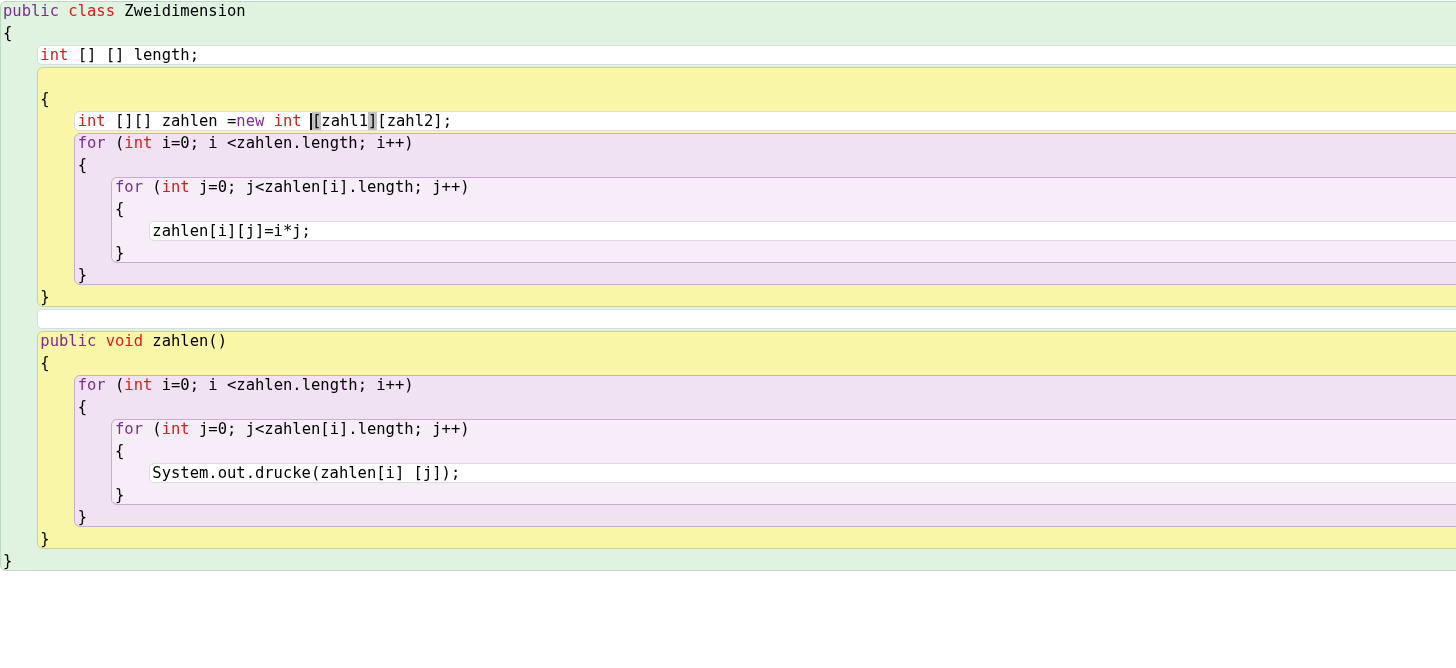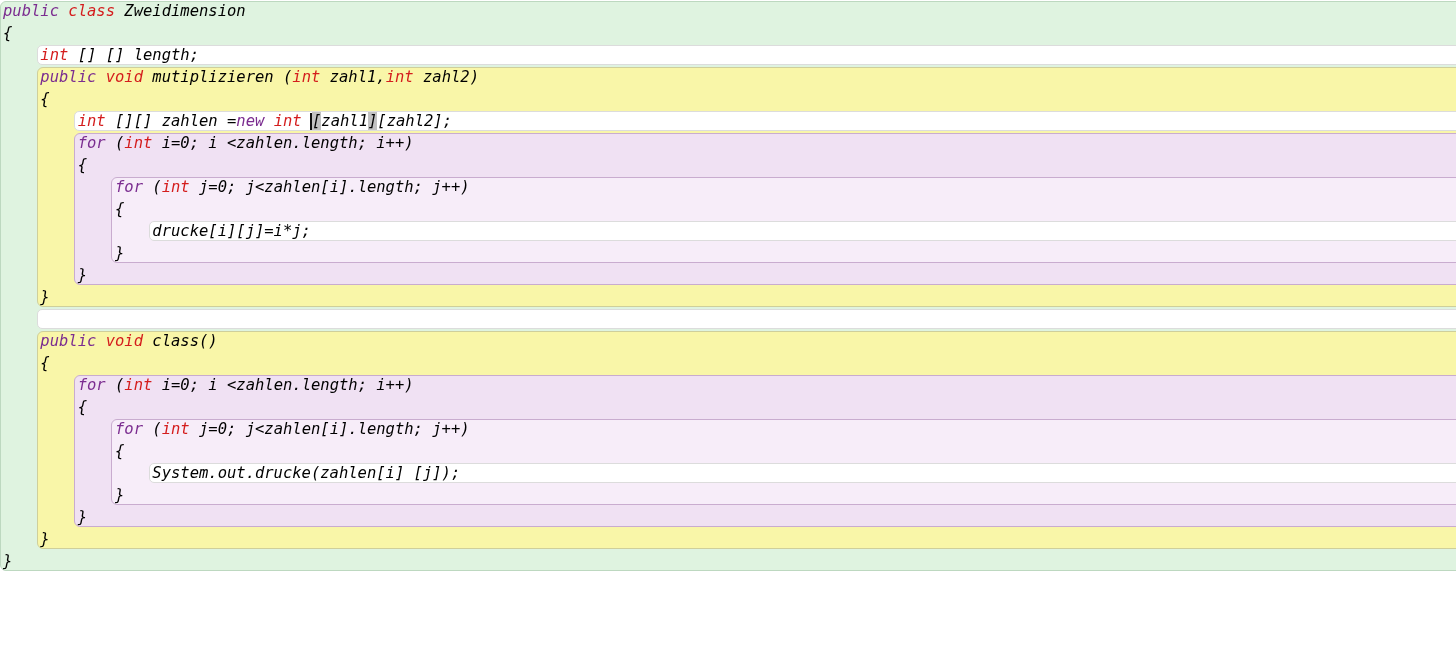--- a/index.html
+++ b/index.html
@@ -3,21 +3,21 @@
 <meta charset="utf-8">
 <style>
   html,body{margin:0;padding:0;}
   body{background:#ffffff;font-family:"DejaVu Sans Mono","Liberation Mono",monospace;}
   #editor{
     position:relative;
     width:1456px;height:668px;
     overflow:hidden;
     background:var(--editor-bg,#ffffff);
   }
-  .layer{position:absolute;left:0;top:0;right:0;bottom:0;font-style:italic;}
+  .layer{position:absolute;left:0;top:0;right:0;bottom:0;}
   .scope-box{
     position:absolute;
     box-sizing:border-box;
     border:1px solid;
     border-radius:6px 0 0 6px;
   }
   .scope-class{background:var(--c-class);border-color:var(--b-class);}
   .scope-method{background:var(--c-method);border-color:var(--b-method);}
   .scope-loop{background:var(--c-loop);border-color:var(--b-loop);}
   .scope-loop-inner{background:var(--c-loop-inner);border-color:var(--b-loop-inner);}
@@ -66,33 +66,32 @@
       <div class="stmt-strip" style="left: 36.82px; top: 45px; width: 1431.18px; height: 20px;"></div>
       <div class="stmt-strip" style="left: 74.14px; top: 111px; width: 1393.86px; height: 20px;"></div>
       <div class="stmt-strip" style="left: 148.78px; top: 221px; width: 1319.22px; height: 20px;"></div>
       <div class="stmt-strip" style="left: 36.82px; top: 309px; width: 1431.18px; height: 20px;"></div>
       <div class="stmt-strip" style="left: 148.78px; top: 463px; width: 1319.22px; height: 20px;"></div>
     </div>
   <div class="layer">
       <div class="code-line" style="top: 0px;"><span class="tk-k1">public</span><span class="tk-p"> </span><span class="tk-k2">class</span><span class="tk-p"> Zweidimension</span></div>
       <div class="code-line" style="top: 22px;"><span class="tk-p">{</span></div>
       <div class="code-line" style="top: 44px;"><span class="tk-p">    </span><span class="tk-k2">int</span><span class="tk-p"> [] [] length;</span></div>
-      <div class="code-line" style="top: 66px;"><span class="tk-p">    </span><span class="tk-k1">public</span><span class="tk-p"> </span><span class="tk-k2">void</span><span class="tk-p"> mutiplizieren (</span><span class="tk-k2">int</span><span class="tk-p"> zahl1,</span><span class="tk-k2">int</span><span class="tk-p"> zahl2)</span></div>
       <div class="code-line" style="top: 88px;"><span class="tk-p">    {</span></div>
       <div class="code-line" style="top: 110px;"><span class="tk-p">        </span><span class="tk-k2">int</span><span class="tk-p"> [][] zahlen =</span><span class="tk-k1">new</span><span class="tk-p"> </span><span class="tk-k2">int</span><span class="tk-p"> </span><span class="caret"></span><span class="tk-hl">[</span><span class="tk-p">zahl1</span><span class="tk-hl">]</span><span class="tk-p">[zahl2];</span></div>
       <div class="code-line" style="top: 132px;"><span class="tk-p">        </span><span class="tk-k1">for</span><span class="tk-p"> (</span><span class="tk-k2">int</span><span class="tk-p"> i=0; i &lt;zahlen.length; i++)</span></div>
       <div class="code-line" style="top: 154px;"><span class="tk-p">        {</span></div>
       <div class="code-line" style="top: 176px;"><span class="tk-p">            </span><span class="tk-k1">for</span><span class="tk-p"> (</span><span class="tk-k2">int</span><span class="tk-p"> j=0; j&lt;zahlen[i].length; j++)</span></div>
       <div class="code-line" style="top: 198px;"><span class="tk-p">            {</span></div>
-      <div class="code-line" style="top: 220px;"><span class="tk-p">                drucke[i][j]=i*j;</span></div>
+      <div class="code-line" style="top: 220px;"><span class="tk-p">                zahlen[i][j]=i*j;</span></div>
       <div class="code-line" style="top: 242px;"><span class="tk-p">            }</span></div>
       <div class="code-line" style="top: 264px;"><span class="tk-p">        }</span></div>
       <div class="code-line" style="top: 286px;"><span class="tk-p">    }</span></div>
       <div class="code-line" style="top: 308px;"></div>
-      <div class="code-line" style="top: 330px;"><span class="tk-p">    </span><span class="tk-k1">public</span><span class="tk-p"> </span><span class="tk-k2">void</span><span class="tk-p"> class()</span></div>
+      <div class="code-line" style="top: 330px;"><span class="tk-p">    </span><span class="tk-k1">public</span><span class="tk-p"> </span><span class="tk-k2">void</span><span class="tk-p"> zahlen()</span></div>
       <div class="code-line" style="top: 352px;"><span class="tk-p">    {</span></div>
       <div class="code-line" style="top: 374px;"><span class="tk-p">        </span><span class="tk-k1">for</span><span class="tk-p"> (</span><span class="tk-k2">int</span><span class="tk-p"> i=0; i &lt;zahlen.length; i++)</span></div>
       <div class="code-line" style="top: 396px;"><span class="tk-p">        {</span></div>
       <div class="code-line" style="top: 418px;"><span class="tk-p">            </span><span class="tk-k1">for</span><span class="tk-p"> (</span><span class="tk-k2">int</span><span class="tk-p"> j=0; j&lt;zahlen[i].length; j++)</span></div>
       <div class="code-line" style="top: 440px;"><span class="tk-p">            {</span></div>
       <div class="code-line" style="top: 462px;"><span class="tk-p">                System.out.drucke(zahlen[i] [j]);</span></div>
       <div class="code-line" style="top: 484px;"><span class="tk-p">            }</span></div>
       <div class="code-line" style="top: 506px;"><span class="tk-p">        }</span></div>
       <div class="code-line" style="top: 528px;"><span class="tk-p">    }</span></div>
       <div class="code-line" style="top: 550px;"><span class="tk-p">}</span></div>

